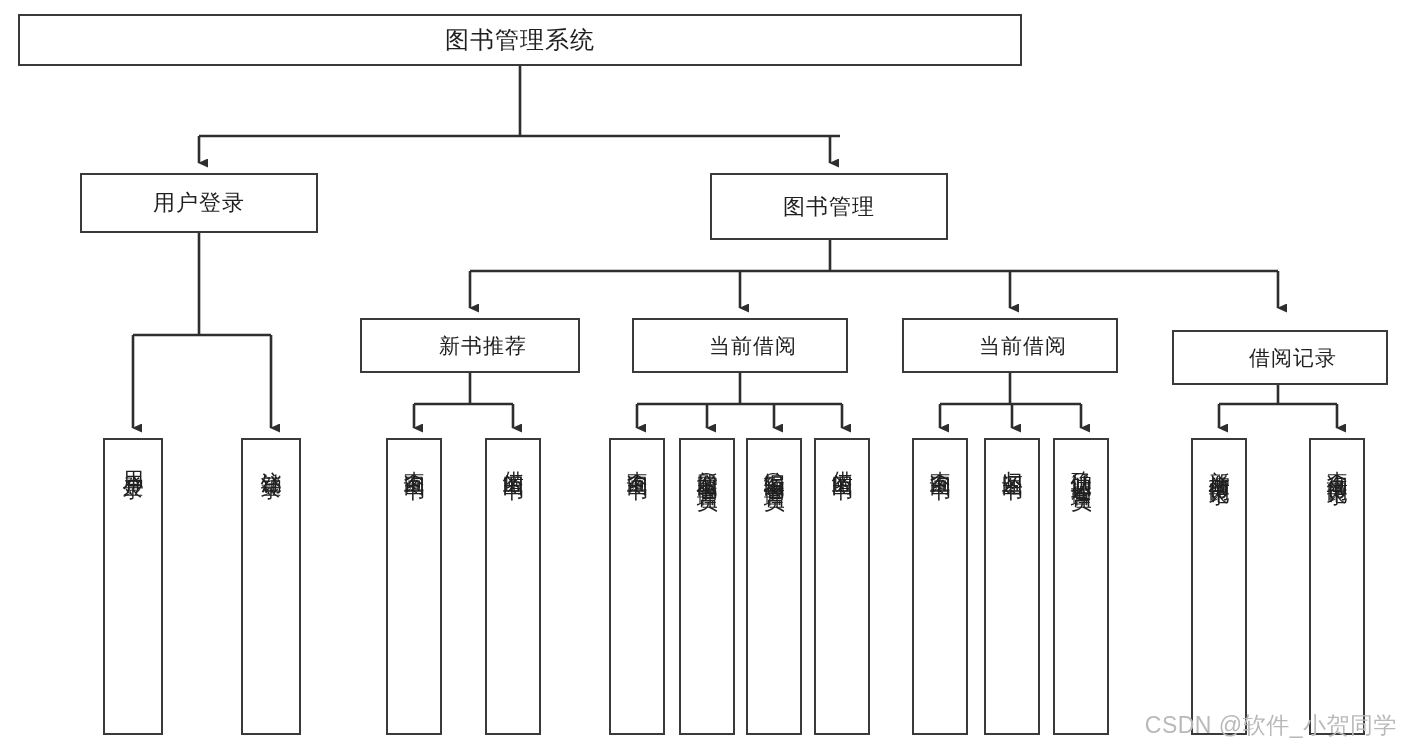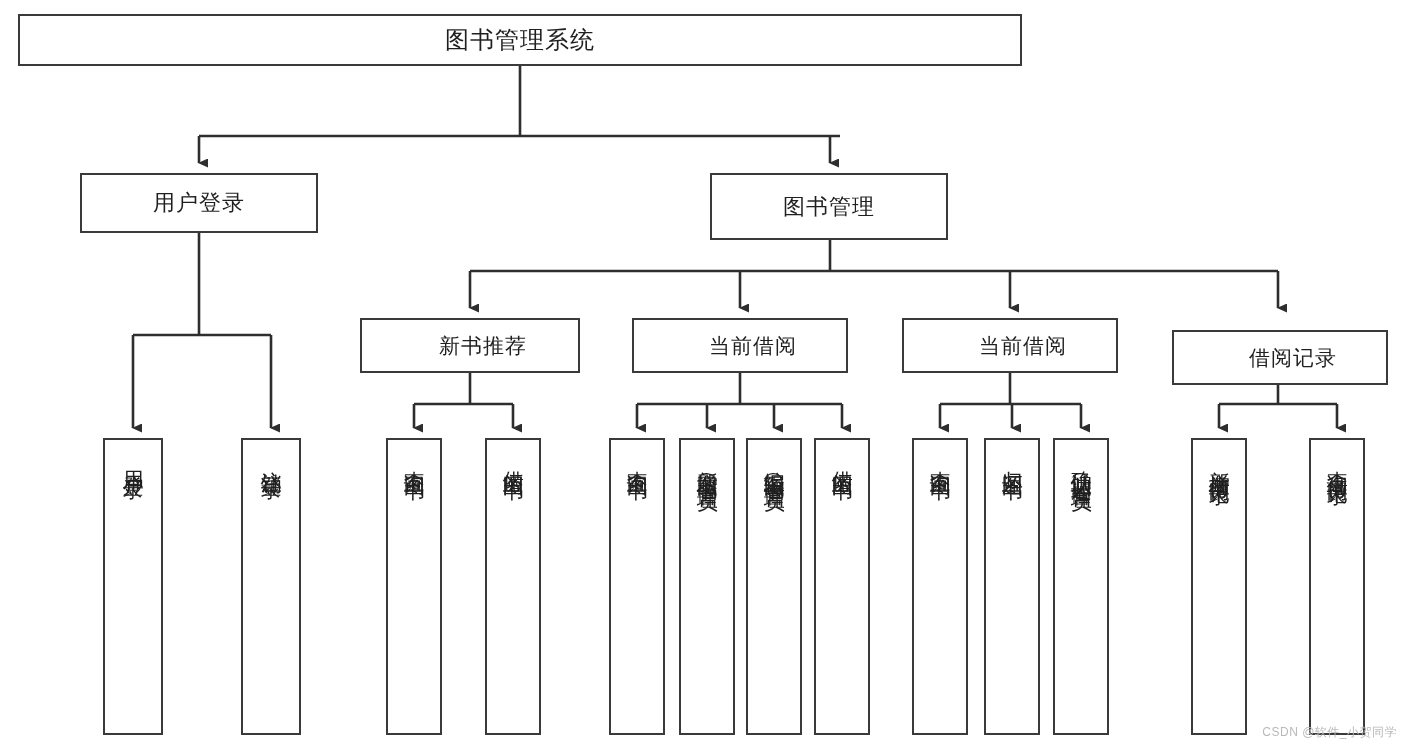--- a/index.html
+++ b/index.html
@@ -62,21 +62,21 @@
     white-space: nowrap;
   }
   .hlabel {
     white-space: nowrap;
     letter-spacing: 1px;
   }
   #watermark {
     position: absolute;
     right: 8px;
     bottom: 6px;
-    font-size: 12px;
+    font-size: 23px;
     color: #b9b9b9;
     letter-spacing: 0.5px;
     z-index: 3;
     white-space: nowrap;
   }
 </style>
 </head>
 <body>
 
 <div id="canvas">

